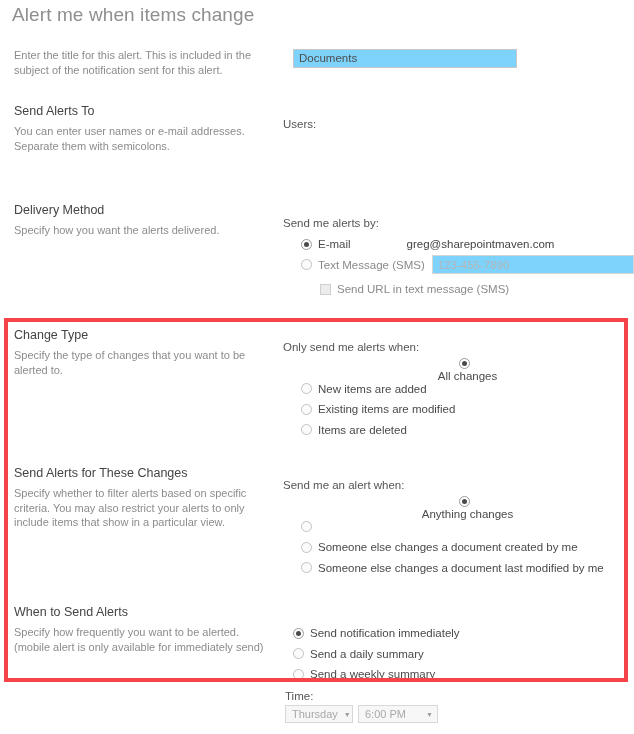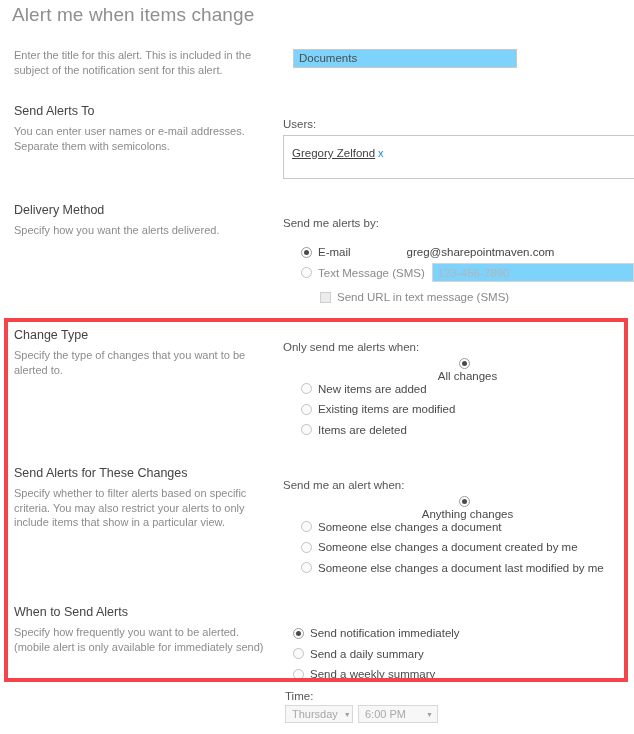--- a/index.html
+++ b/index.html
@@ -222,35 +222,32 @@
   </div>
 </div>
 
 <div class="section" style="top:104px;">
   <div class="col-left">
     <div class="sec-head">Send Alerts To</div>
     <p class="sec-desc">You can enter user names or e-mail addresses. Separate them with semicolons.</p>
   </div>
   <div class="col-right" style="top:13px;">
     <div class="field-label">Users:</div>
-    <div class="people-picker">
-      <span class="person-chip">Gregory Zelfond</span><span class="person-remove">x</span>
-    </div>
   </div>
 </div>
 
 <div class="section" style="top:203px;">
   <div class="col-left">
     <div class="sec-head">Delivery Method</div>
     <p class="sec-desc">Specify how you want the alerts delivered.</p>
   </div>
   <div class="col-right" style="top:13px;">
     <div class="field-label">Send me alerts by:</div>
 
-    <div class="opt-row" style="margin-left:18px;margin-top:12px;">
+    <div class="opt-row" style="margin-left:18px;margin-top:4px;">
       <span class="radio on"></span>
       <span class="opt-label">E-mail</span>
       <span class="inline-val">greg@sharepointmaven.com</span>
     </div>
 
     <div class="opt-row" style="margin-left:18px;">
       <span class="radio"></span>
       <span class="opt-label dim">Text Message (SMS)</span>
       <input id="sms-input" class="txt" type="text" placeholder="123-456-7890" style="">
     </div>
@@ -298,21 +295,20 @@
   </div>
   <div class="col-right" style="top:12px;">
     <div class="field-label">Send me an alert when:</div>
 
     <div class="opt-row" style="margin-left:18px;margin-top:4px;flex-direction:column;">
       <span class="radio on"></span>
       <span class="opt-label">Anything changes</span>
     </div>
     <div class="opt-row" style="margin-left:18px;">
       <span class="radio"></span>
-      <span class="opt-label">Someone else changes a document</span>
     </div>
     <div class="opt-row" style="margin-left:18px;">
       <span class="radio"></span>
       <span class="opt-label">Someone else changes a document created by me</span>
     </div>
     <div class="opt-row" style="margin-left:18px;">
       <span class="radio"></span>
       <span class="opt-label">Someone else changes a document last modified by me</span>
     </div>
   </div>

